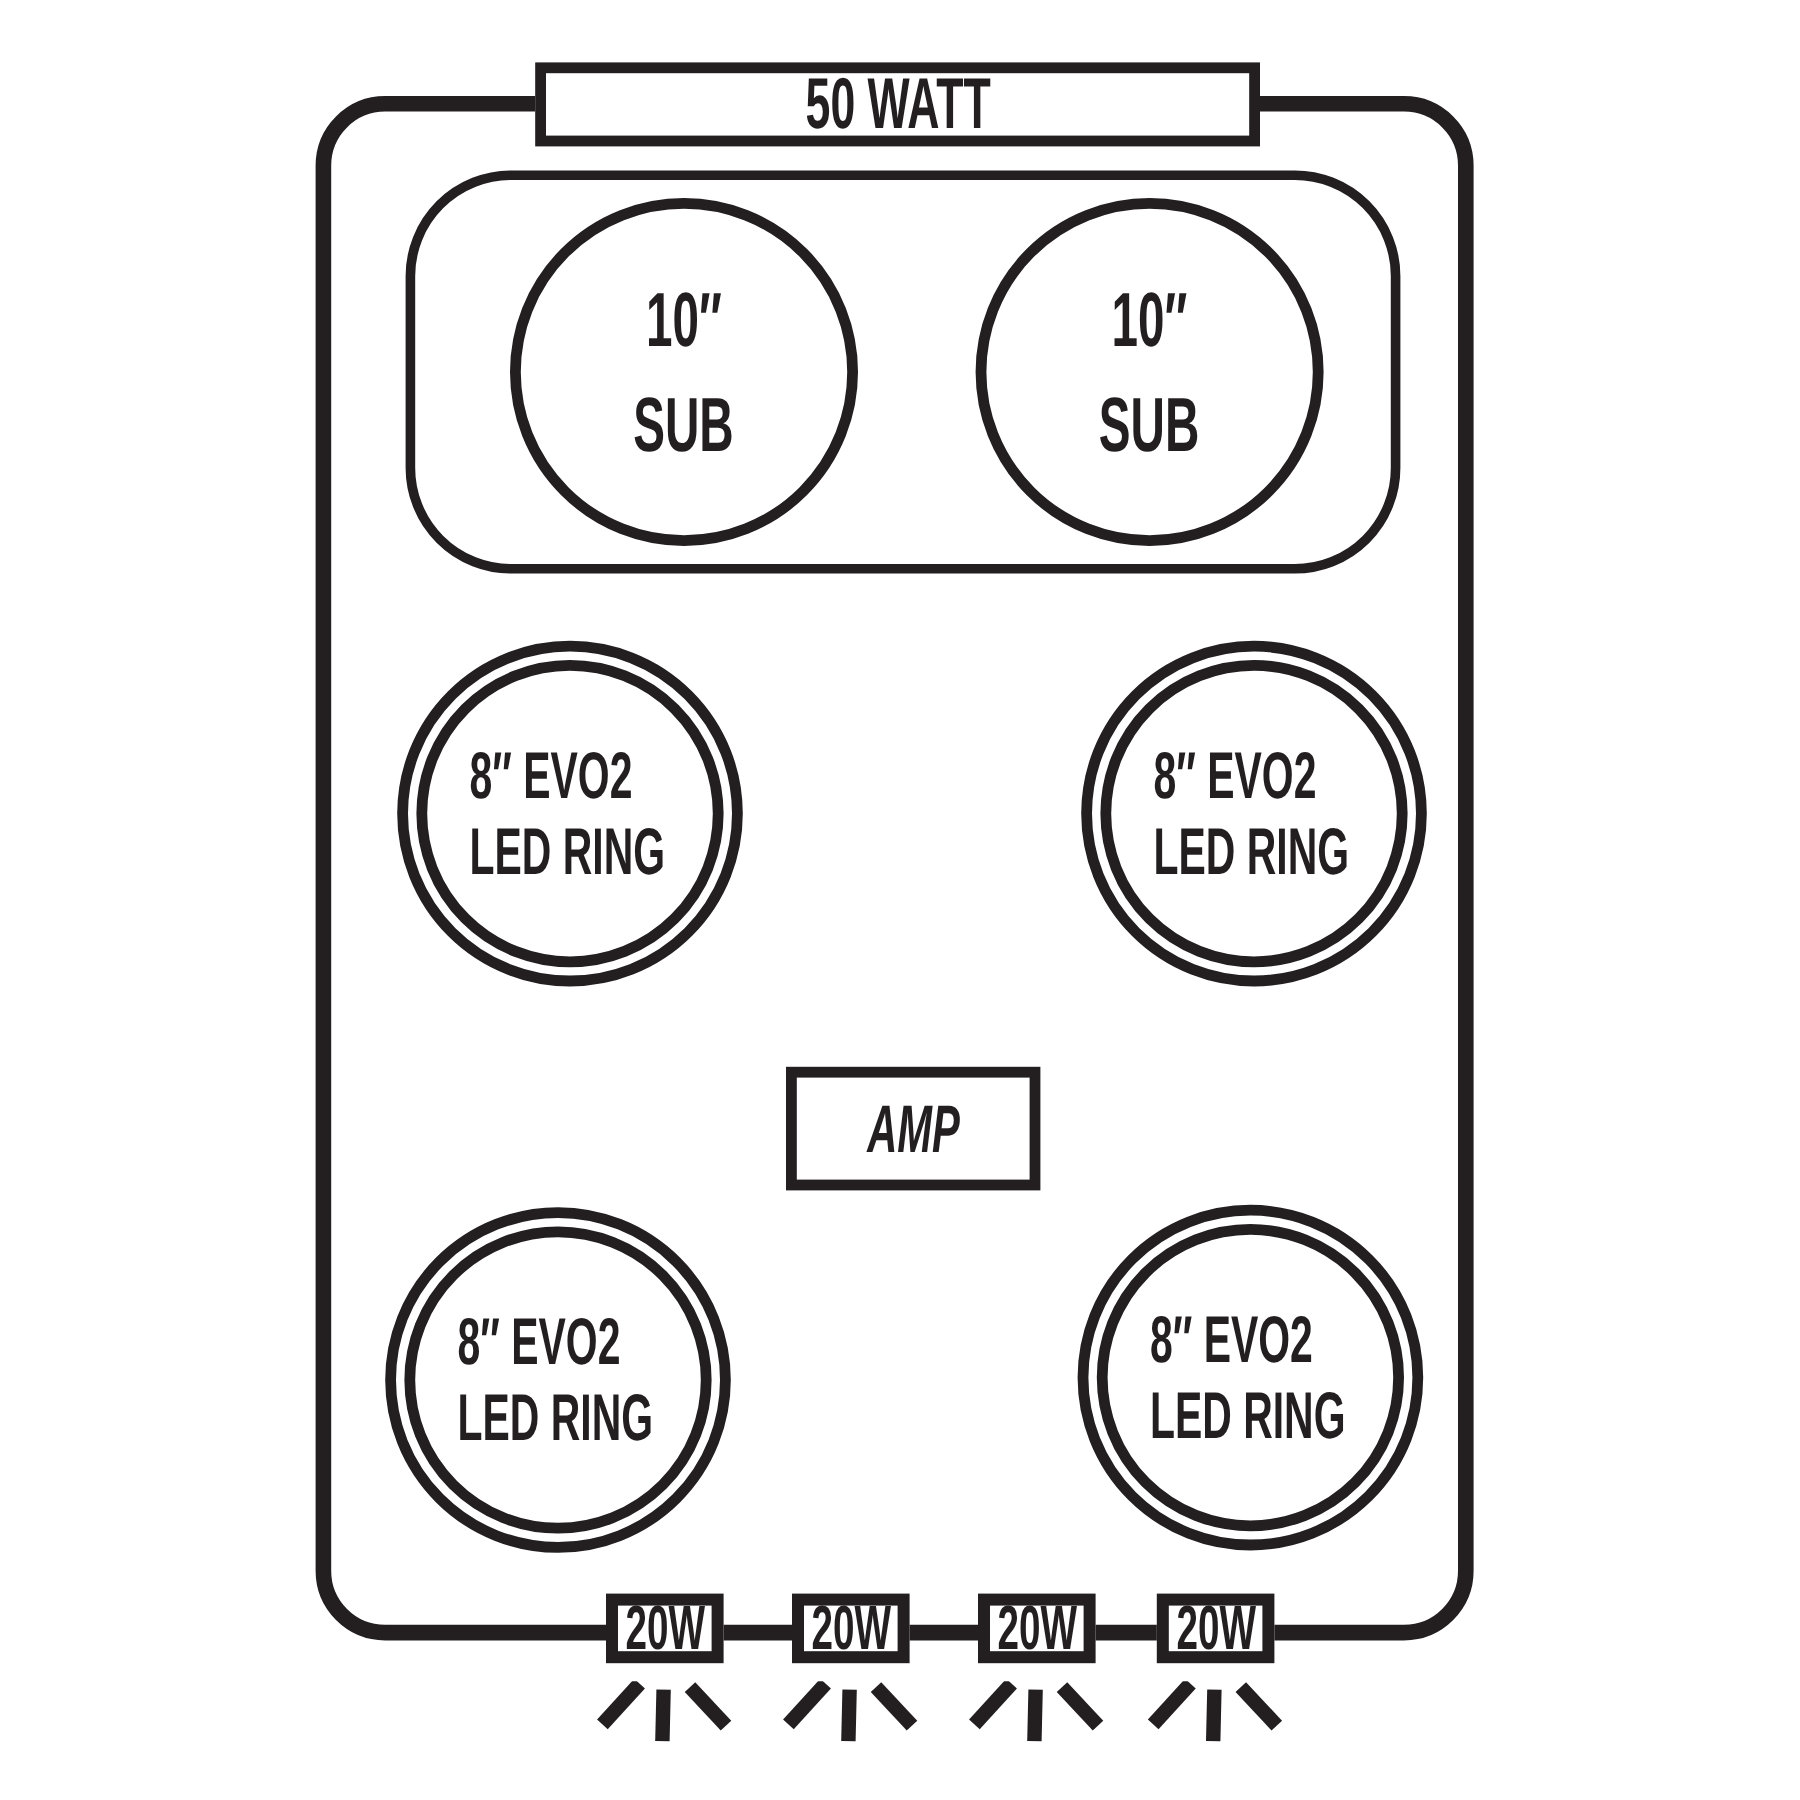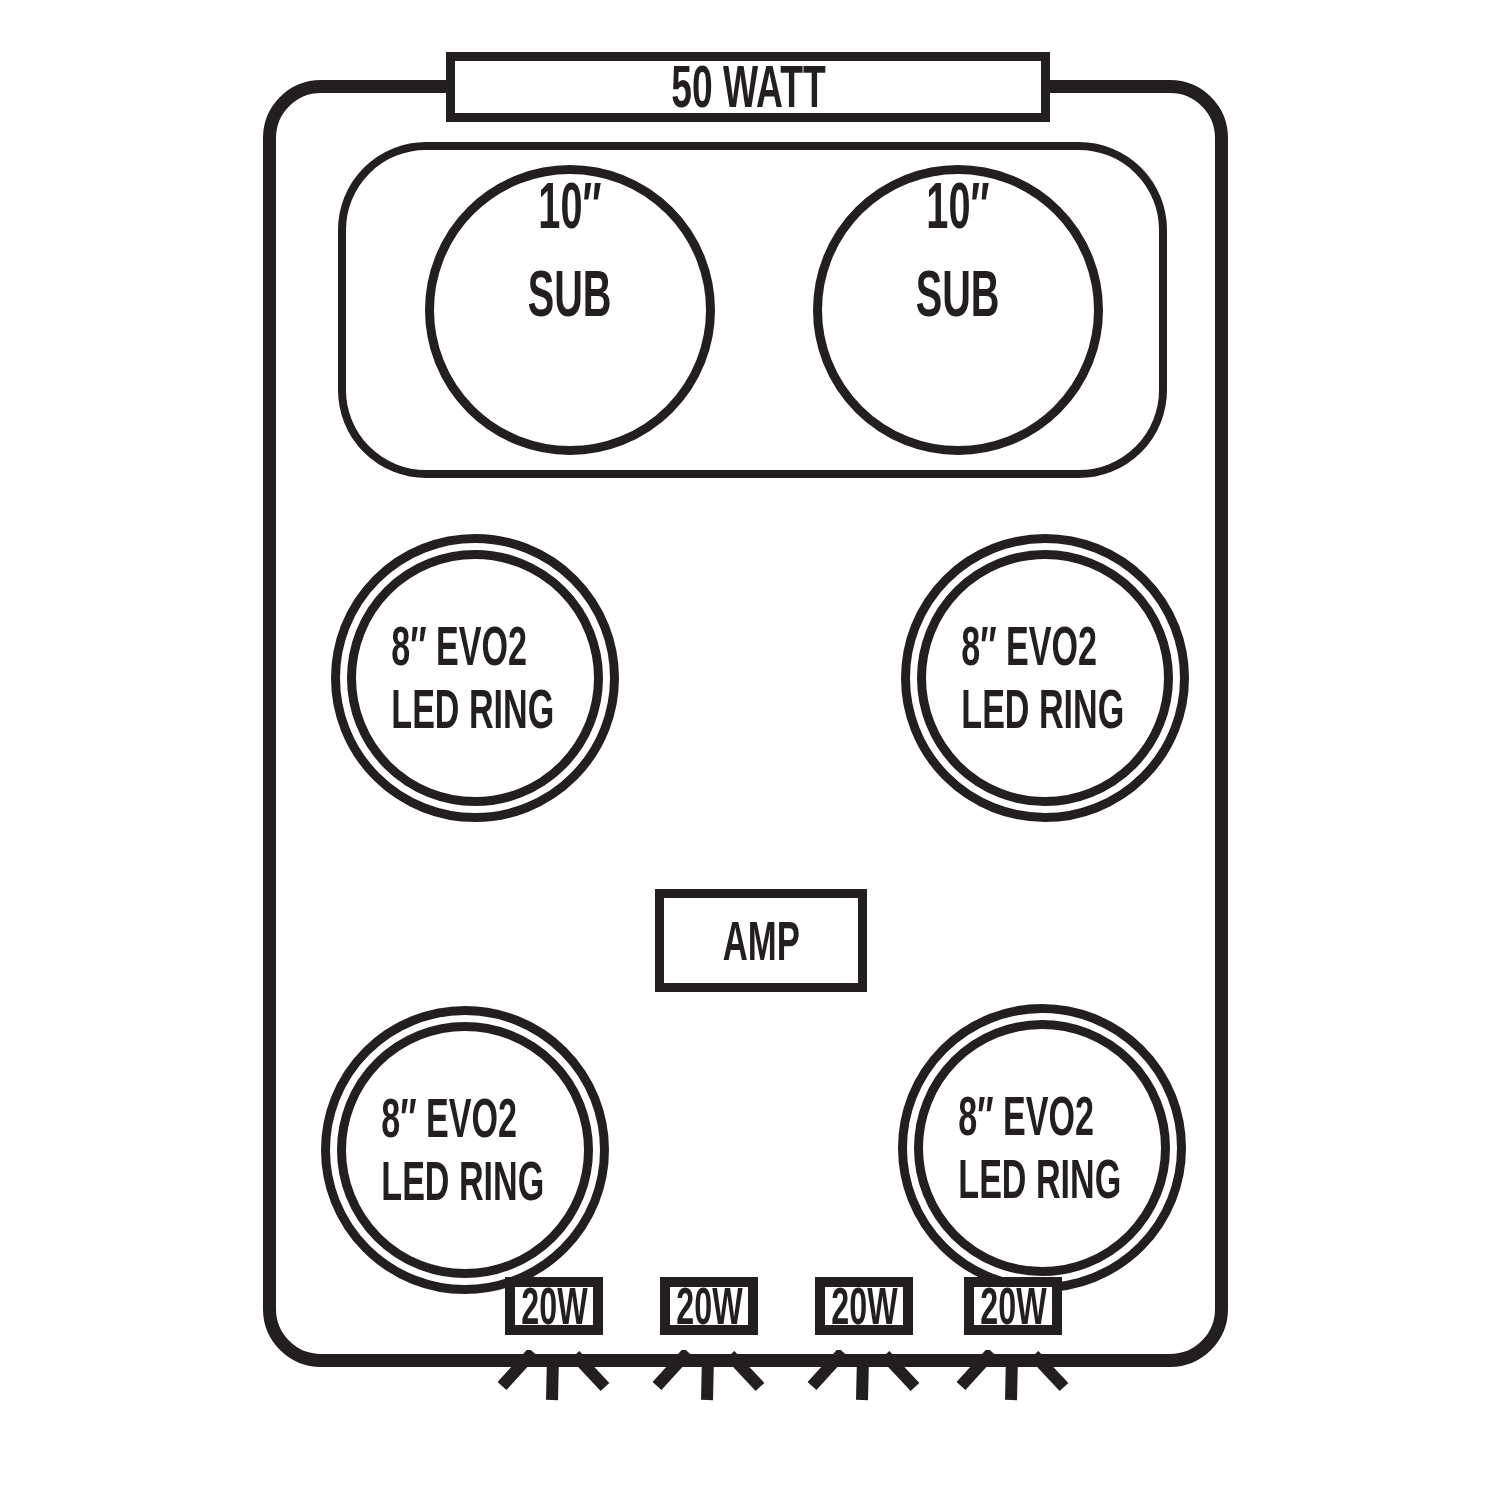--- a/index.html
+++ b/index.html
@@ -51,21 +51,21 @@
     border: 8px solid var(--ink);
     border-radius: 88px;
     z-index: 2;
   }
   .sub-circle {
     position: absolute;
     width: 290px; height: 290px;
     border: 9px solid var(--ink);
     border-radius: 50%;
     display: flex; flex-direction: column;
-    align-items: center; 
+    align-items: center; justify-content: center;
     gap: 24px;
     z-index: 3;
     background: var(--bg);
   }
   .sub-circle .ct { font-size: 64px; }
   .led-ring {
     position: absolute;
     width: 288px; height: 288px;
     border: 9px solid var(--ink);
     border-radius: 50%;
@@ -84,27 +84,28 @@
     justify-content: center;
     gap: 8px;
   }
   .ring-label .ct { font-size: 55px; }
   .mid-box {
     position: absolute;
     border: 9px solid var(--ink);
     background: var(--bg);
     display: flex; align-items: center; justify-content: center;
     z-index: 2;
+    font-style: italic;
   }
   .mid-box .ct { font-size: 56px; }
   .amp-box   { left: 655px; top: 889px;  width: 212px; height: 103px; }
   .radio-box { left: 663px; top: 1028px; width: 193px; height: 100px; }
   .lamp {
     position: absolute;
-    top: 1277px;
+    top: 1328px;
     width: 98px; height: 58px;
     z-index: 3;
   }
   .lamp-box {
     position: absolute; inset: 0;
     border: 10px solid var(--ink);
     background: var(--bg);
     display: flex; align-items: center; justify-content: center;
   }
   .lamp-box .ct { font-size: 52px; }

